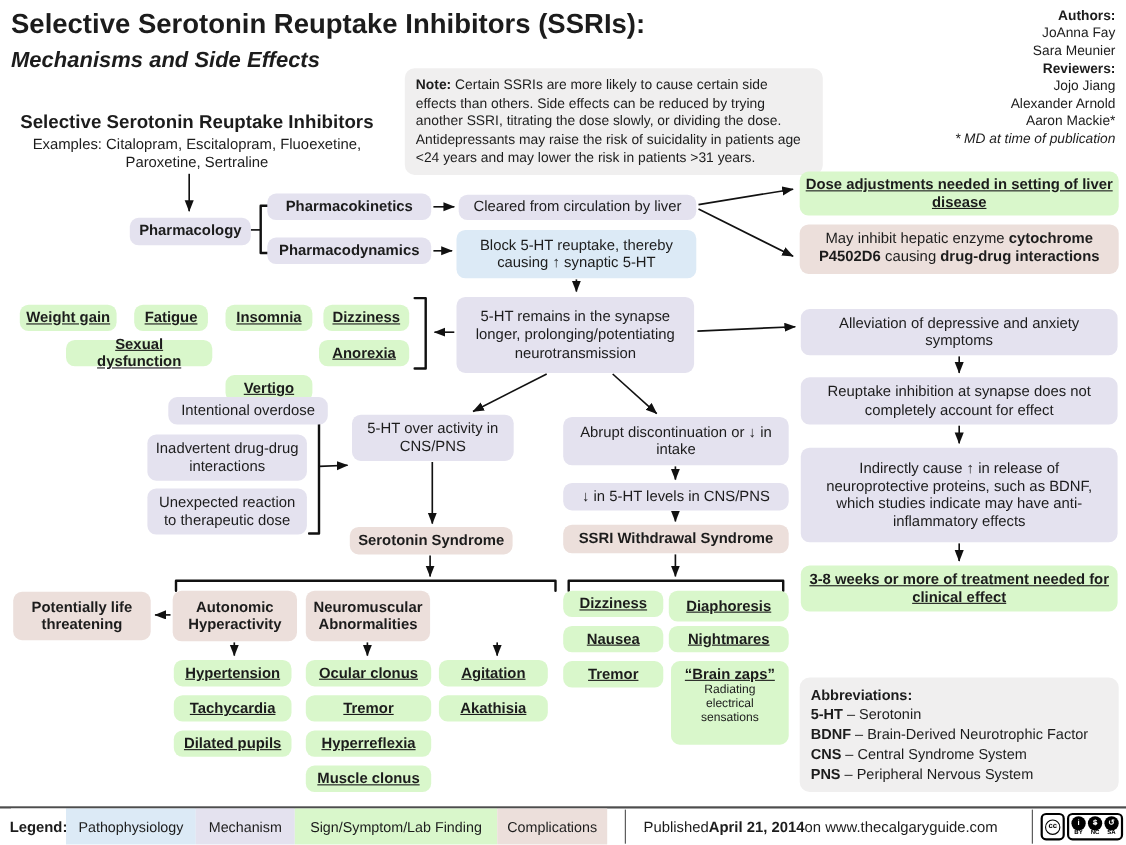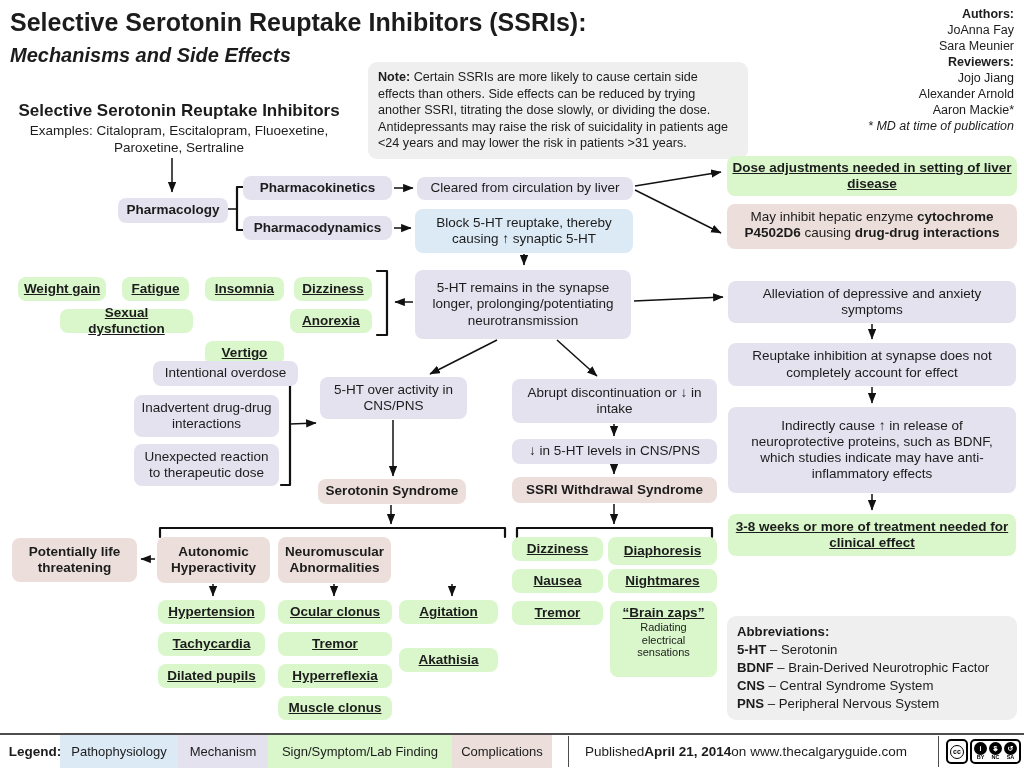--- a/index.html
+++ b/index.html
@@ -196,21 +196,21 @@
   <div class="box sign" style="left:278px;top:664px;width:114px;height:24px;">
       <span class="u">Hyperreflexia</span>
     </div>
   <div class="box sign" style="left:278px;top:696px;width:114px;height:24px;">
       <span class="u">Muscle clonus</span>
     </div>
 
   <div class="box sign" style="left:399px;top:600px;width:99px;height:24px;">
       <span class="u">Agitation</span>
     </div>
-  <div class="box sign" style="left:399px;top:632px;width:99px;height:24px;margin-top:16px;">
+  <div class="box sign" style="left:399px;top:632px;width:99px;height:24px;">
       <span class="u">Akathisia</span>
     </div>
 
   <div class="box sign" style="left:512px;top:537px;width:91px;height:24px;">
       <span class="u">Dizziness</span>
     </div>
   <div class="box sign" style="left:512px;top:569px;width:91px;height:24px;">
       <span class="u">Nausea</span>
     </div>
   <div class="box sign" style="left:512px;top:601px;width:91px;height:24px;">

